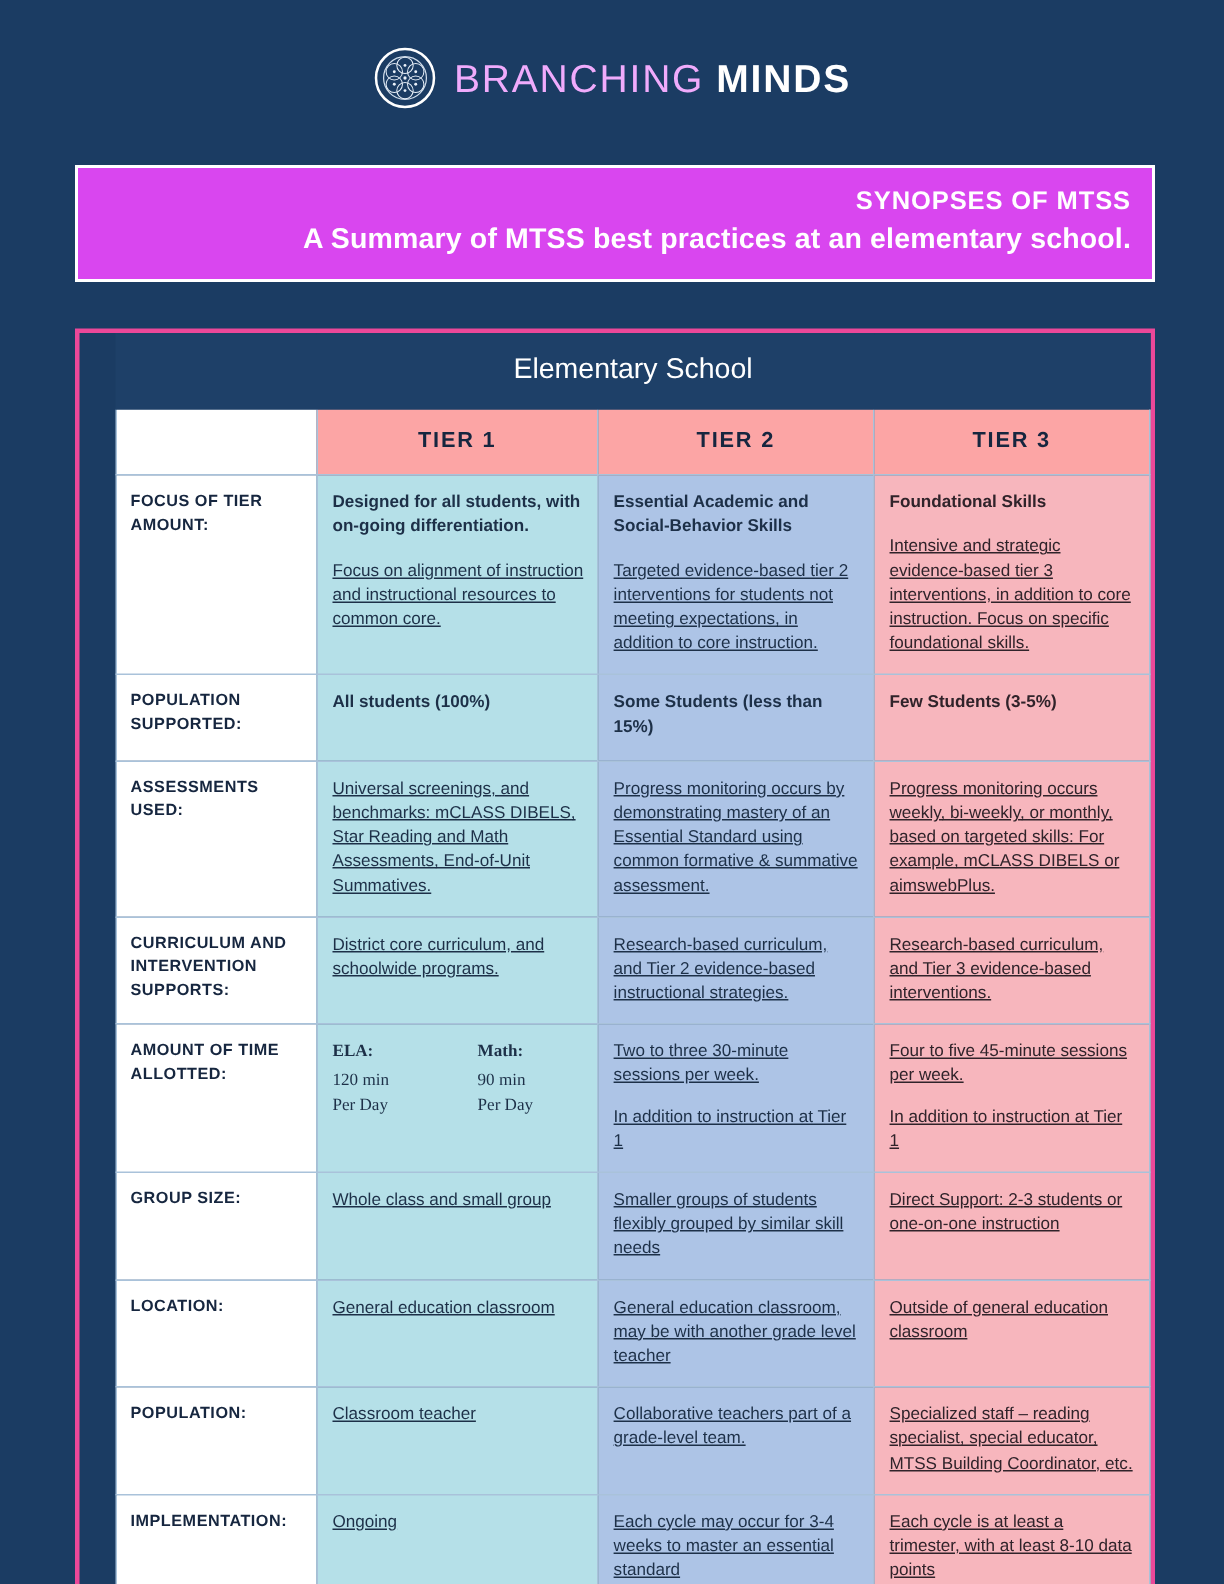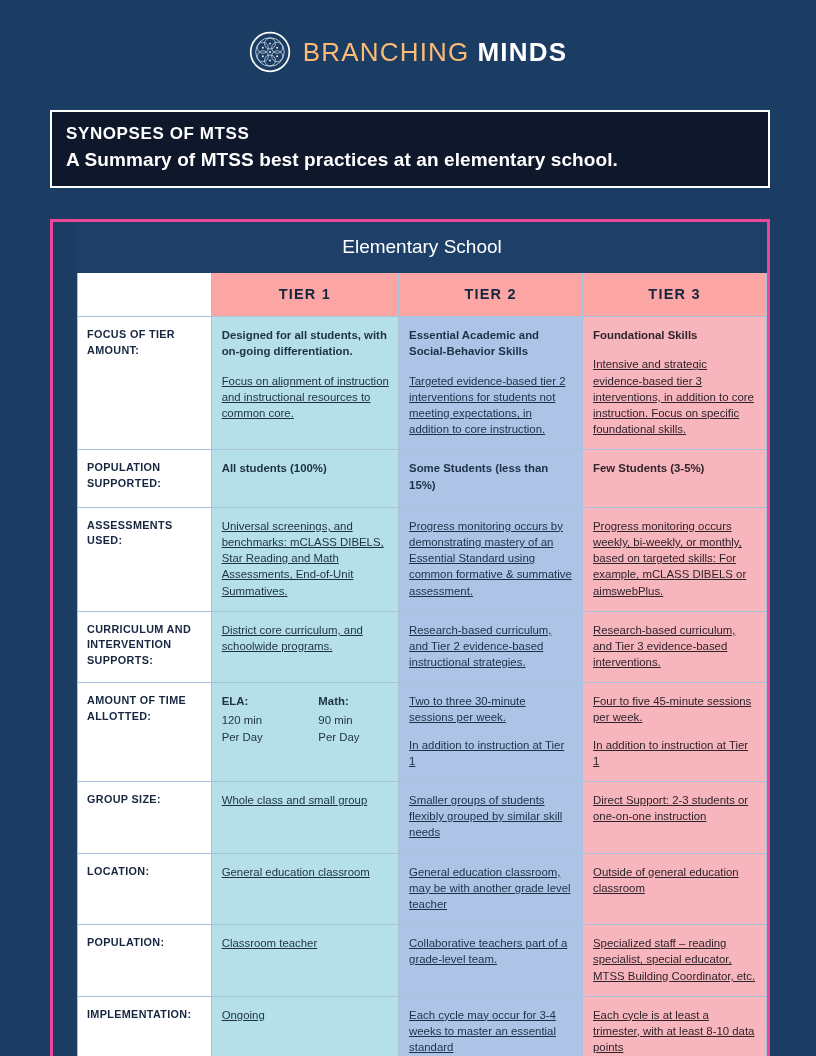--- a/index.html
+++ b/index.html
@@ -34,30 +34,30 @@
   }
   .brand-text {
     font-size: 26px;
     letter-spacing: 1.2px;
     color: #ffffff;
     white-space: nowrap;
     display: flex;
     gap: 8px;
     align-items: baseline;
   }
-  .brand-word-1 { font-weight: 300; color: #fdba74; }
+  .brand-word-1 { font-weight: 300; color: #f0abfc; }
   .brand-word-2 { font-weight: 700; color: #ffffff; }
 
   
   .title-panel {
     margin: 6px 46px 11px 50px;
     border: 2px solid #ffffff;
-    background: #0f172a;
+    background: #d946ef;
     padding: 10px 14px 14px 14px;
-    text-align: left;
+    text-align: right;
   }
   .title-line-1 {
     color: #ffffff;
     font-size: 17px;
     font-weight: 700;
     letter-spacing: 0.6px;
     line-height: 1.45;
   }
   .title-line-2 {
     color: #ffffff;
@@ -135,21 +135,21 @@
     margin-bottom: 2px;
   }
   .cell-gap { display: block; height: 11px; }
   .cell-body { display: block; text-decoration: underline; }
 
   
   .split {
     display: flex;
     gap: 26px;
   }
-  .split > div { flex: 1 1 0; }
+  .split > div { flex: 1 1 0; font-family: Liberation Serif, serif; }
   .split .sub-head { font-weight: 700; display: block; margin-bottom: 3px; }
   .split .sub-line { display: block; }
 </style>
 </head>
 <body>
 
 <div class="brand-bar">
   <svg class="brand-logo" viewBox="0 0 100 100">
     <circle cx="50" cy="50" r="46" fill="none" stroke="#ffffff" stroke-width="4"></circle>
     <circle cx="50" cy="50" r="34" fill="none" stroke="#cfdcea" stroke-width="2"></circle>

